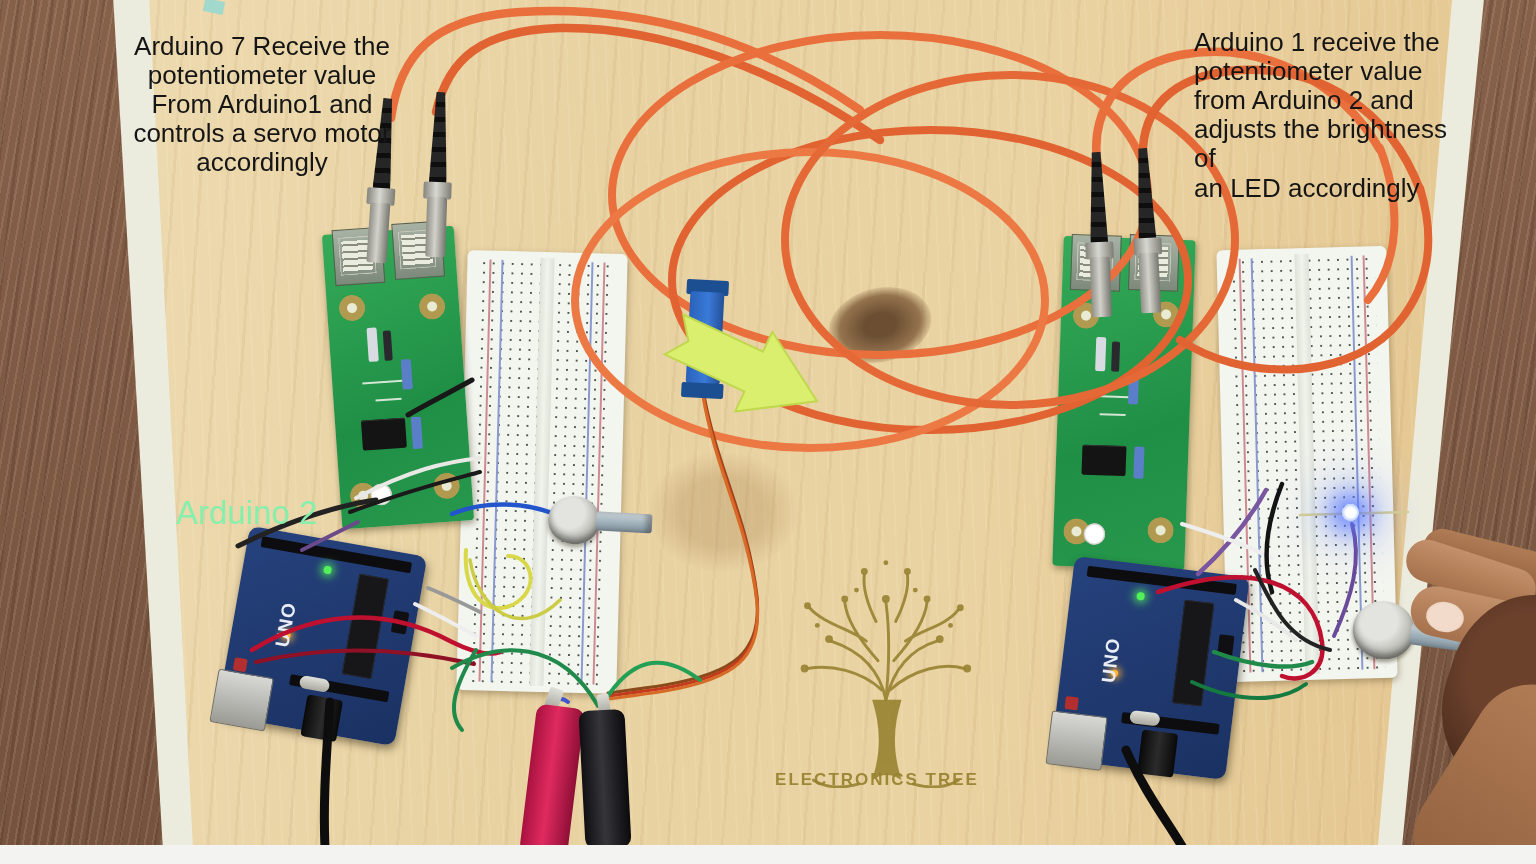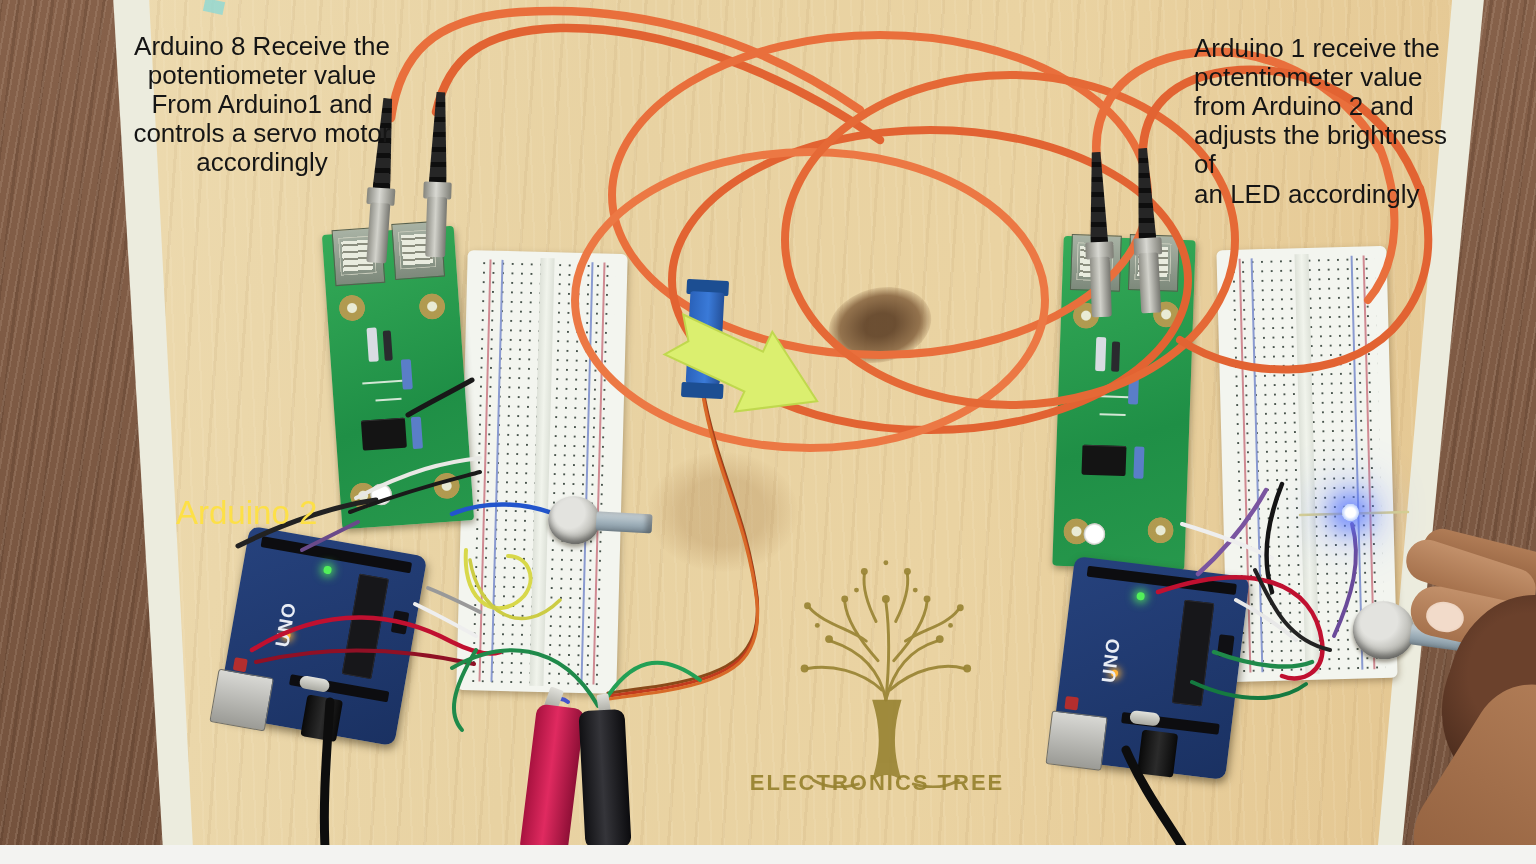--- a/index.html
+++ b/index.html
@@ -25,21 +25,21 @@
     clip-path:polygon(152px -10px,1458px -10px,1380px 880px,198px 880px);}
   .knot1{left:828px;top:288px;width:104px;height:74px;border-radius:50%;
     background:radial-gradient(ellipse at 50% 50%, #5e4026 0 22%, #8a6844 55%, rgba(138,104,68,0) 74%);
     transform:rotate(-14deg);opacity:.9;}
   .knot2{left:648px;top:452px;width:150px;height:120px;border-radius:50%;
     background:radial-gradient(ellipse, rgba(170,130,80,.30) 0 40%, rgba(170,130,80,0) 72%);}
   .tape{left:204px;top:0;width:20px;height:13px;background:#8fd8d4;transform:rotate(12deg);opacity:.8;}
 
   
   .logo-text{left:722px;top:770px;width:310px;text-align:center;font-weight:bold;
-    font-size:22px;letter-spacing:2px;color:#97822f;opacity:.92;}
+    font-size:17px;letter-spacing:2px;color:#97822f;opacity:.92;}
 
   
   .bb{background:#f3f5ef;border-radius:6px;box-shadow:1px 3px 7px rgba(90,70,40,.4);}
   .bb .dots{position:absolute;left:12px;right:12px;top:8px;bottom:8px;
     background-image:radial-gradient(#49554d 1.15px, rgba(0,0,0,0) 1.5px);
     background-size:9.5px 9.5px;}
   .bb .groove{position:absolute;top:6px;bottom:6px;left:50%;width:14px;margin-left:-7px;
     background:linear-gradient(90deg,#dde1d8,#f1f4ec,#dde1d8);}
   .bb .railr{position:absolute;top:9px;bottom:9px;width:2px;background:#d08a92;}
   .bb .railb{position:absolute;top:9px;bottom:9px;width:2px;background:#8a9ad0;}
@@ -123,21 +123,21 @@
 
   
   .skin1{background:linear-gradient(180deg,#c2906a,#a5714c);}
   .skin2{background:linear-gradient(180deg,#b07c56,#93613f);}
   .nail{background:radial-gradient(#f2dbca 0 60%,#dcb89f);}
   .darkm{background:radial-gradient(circle at 45% 40%, #6b412c 0 40%, #45281a 85%);}
 
   
   .note{color:#151515;font-size:26px;line-height:1.12;white-space:pre-line;font-weight:500;}
   .note.center{text-align:center;}
-  .blabel{color:#fde047;font-size:33px;}
+  .blabel{color:#86efac;font-size:33px;}
 
   .band-bottom{left:0;top:845px;width:1536px;height:19px;background:#f3f3f1;}
   svg{display:block;}
 </style>
 </head>
 <body>
 
 <div id="scene">
 
   <div class="abs table-wood"></div>
@@ -386,25 +386,25 @@
     <div class="abs skin2" style="left:62px;top:20px;width:130px;height:38px;border-radius:20px;transform:rotate(14deg)"></div>
     <div class="abs skin1" style="left:44px;top:34px;width:134px;height:42px;border-radius:22px;transform:rotate(18deg)"></div>
     <div class="abs skin1" style="left:50px;top:74px;width:124px;height:50px;border-radius:26px;transform:rotate(12deg)"></div>
     <div class="abs nail" style="left:66px;top:82px;width:38px;height:30px;border-radius:50%;transform:rotate(10deg)"></div>
     <div class="abs darkm" style="left:86px;top:76px;width:170px;height:200px;border-radius:45%;transform:rotate(18deg)"></div>
     <div class="abs skin2" style="left:76px;top:180px;width:210px;height:230px;border-radius:60px;transform:rotate(32deg)"></div>
   </div>
 
   <div class="abs band-bottom"></div>
 
-  <div class="abs note center" style="left:122px;top:32px;width:280px">Arduino 8 Receive the
+  <div class="abs note center" style="left:122px;top:32px;width:280px">Arduino 7 Receive the
 potentiometer value
 From Arduino1 and
 controls a servo motor
 accordingly</div>
-  <div class="abs note" style="left:1194px;top:34px;width:280px">Arduino 1 receive the
+  <div class="abs note" style="left:1194px;top:28px;width:280px">Arduino 1 receive the
 potentiometer value
 from Arduino 2 and
 adjusts the brightness of
 an LED accordingly</div>
   <div class="abs blabel" style="left:176px;top:494px">Arduino 2</div>
 
 </div>
 
 </body></html>

